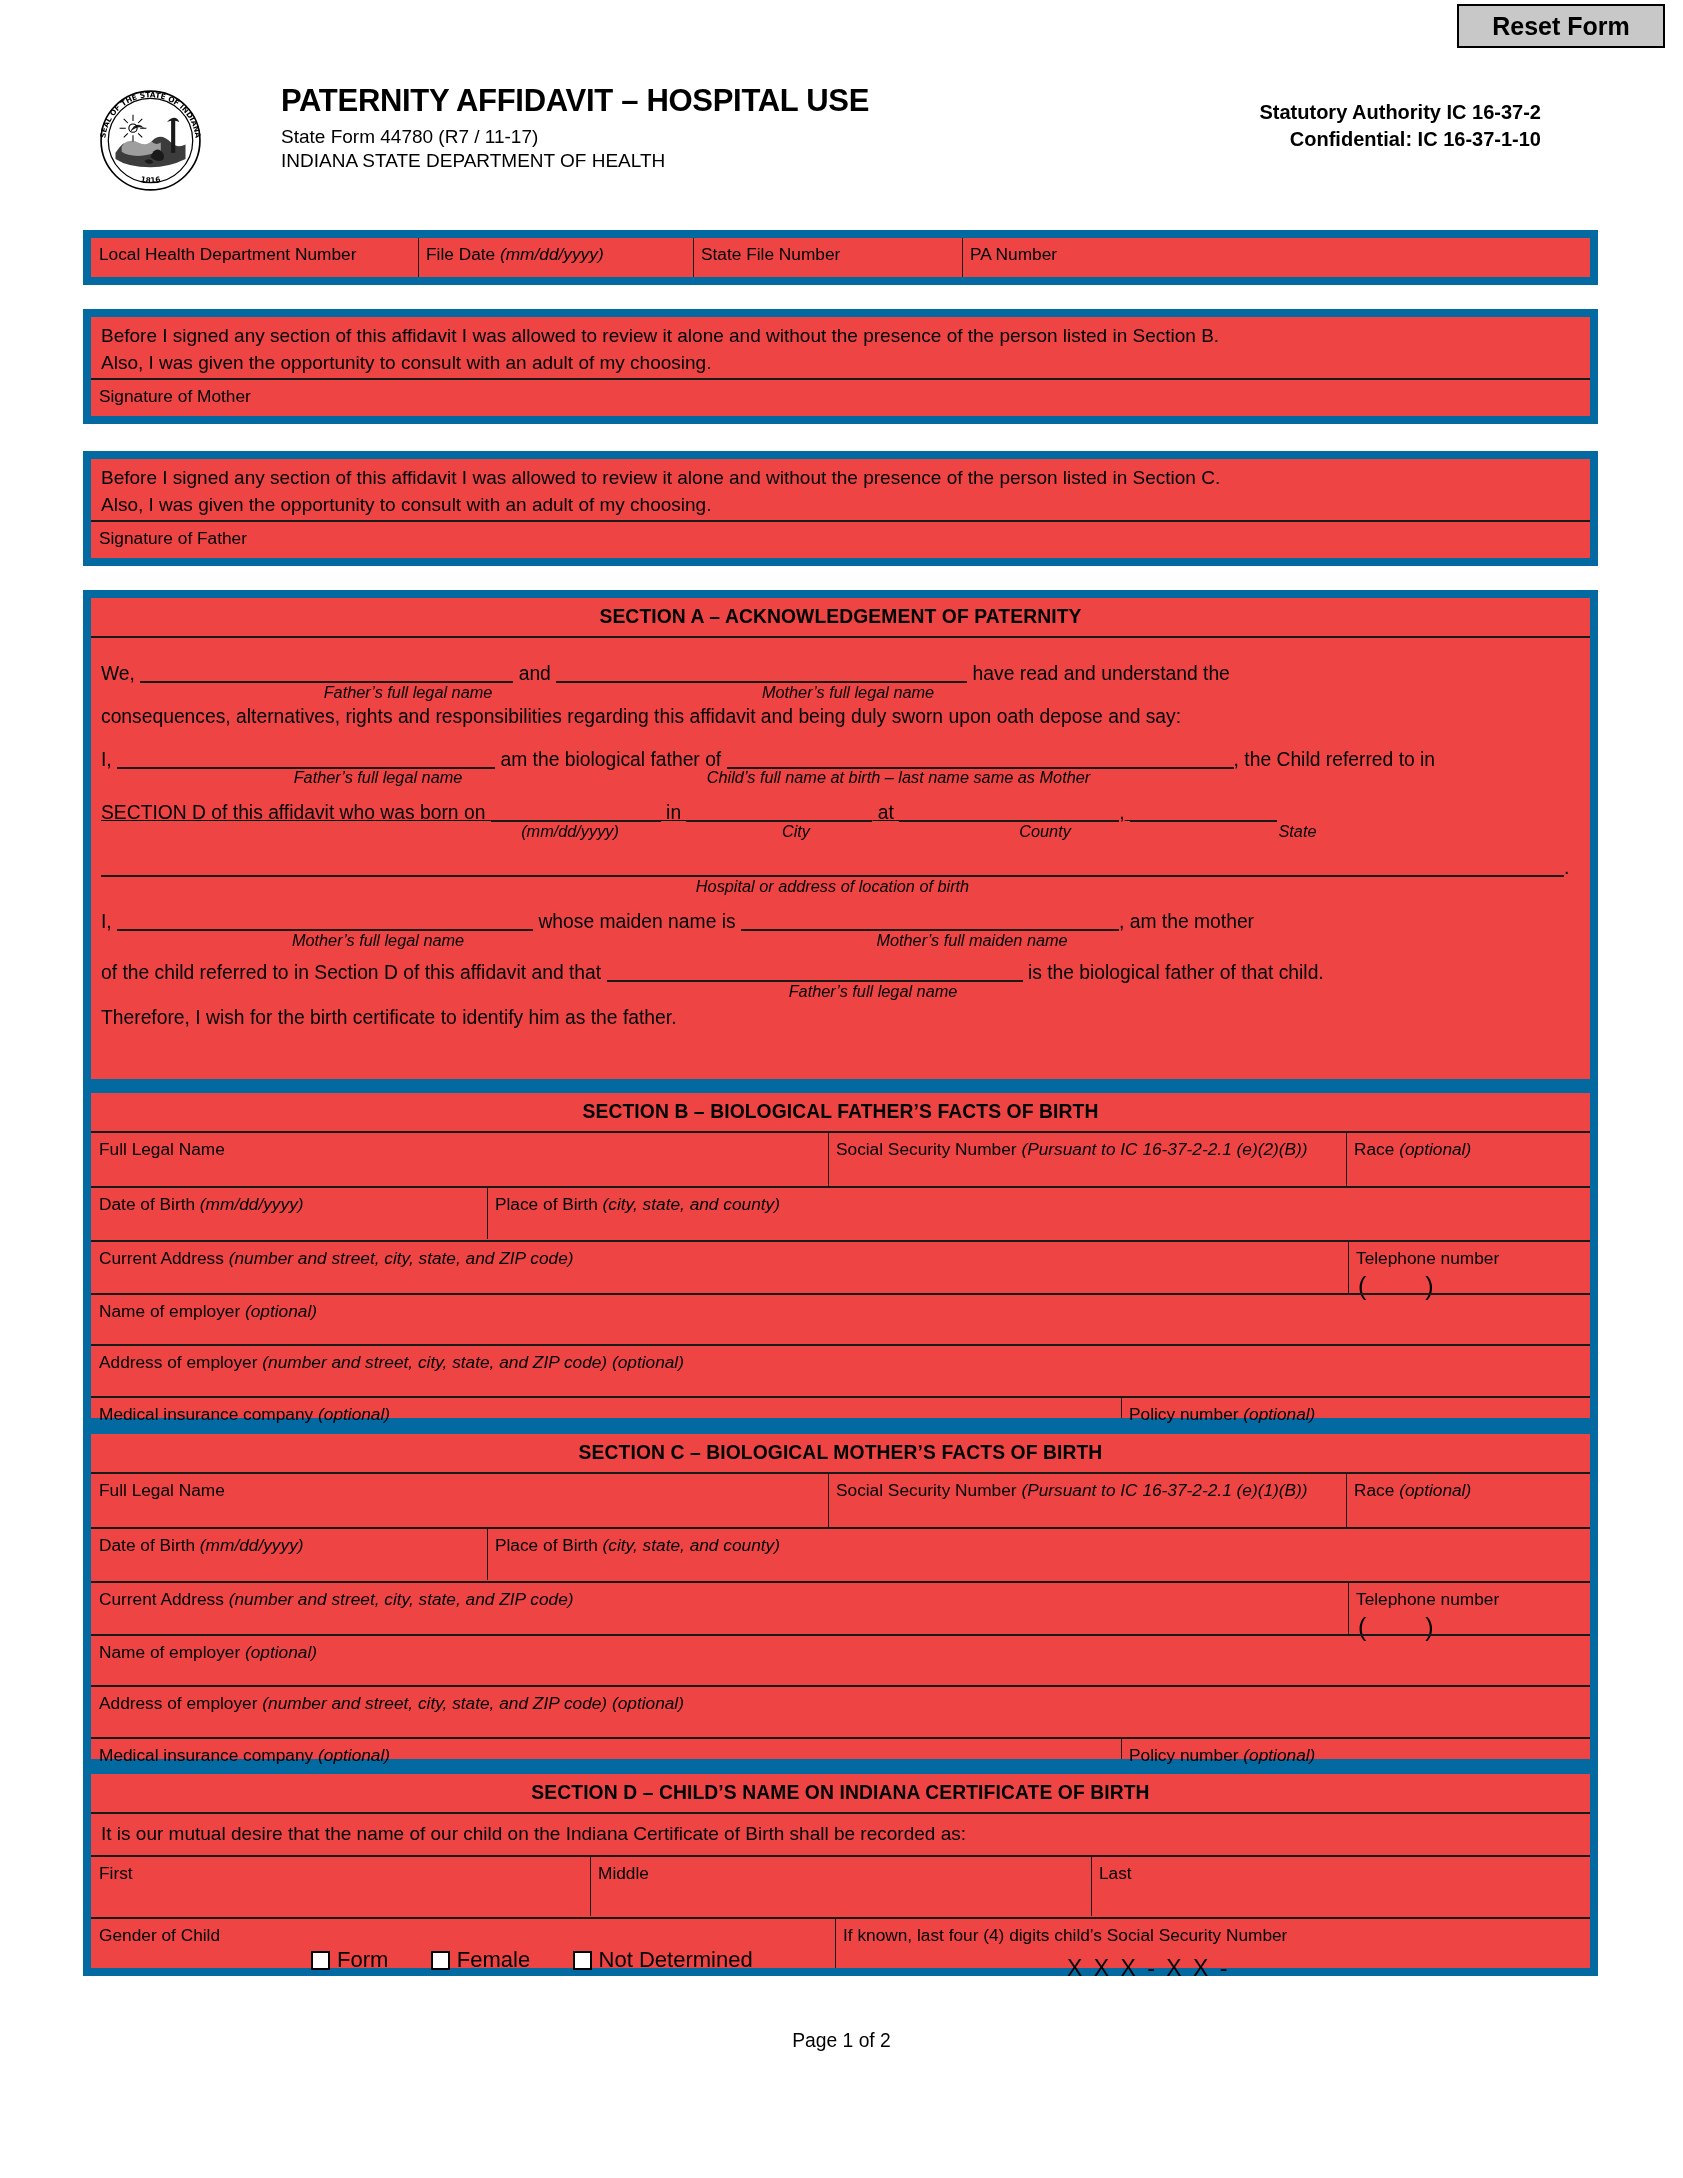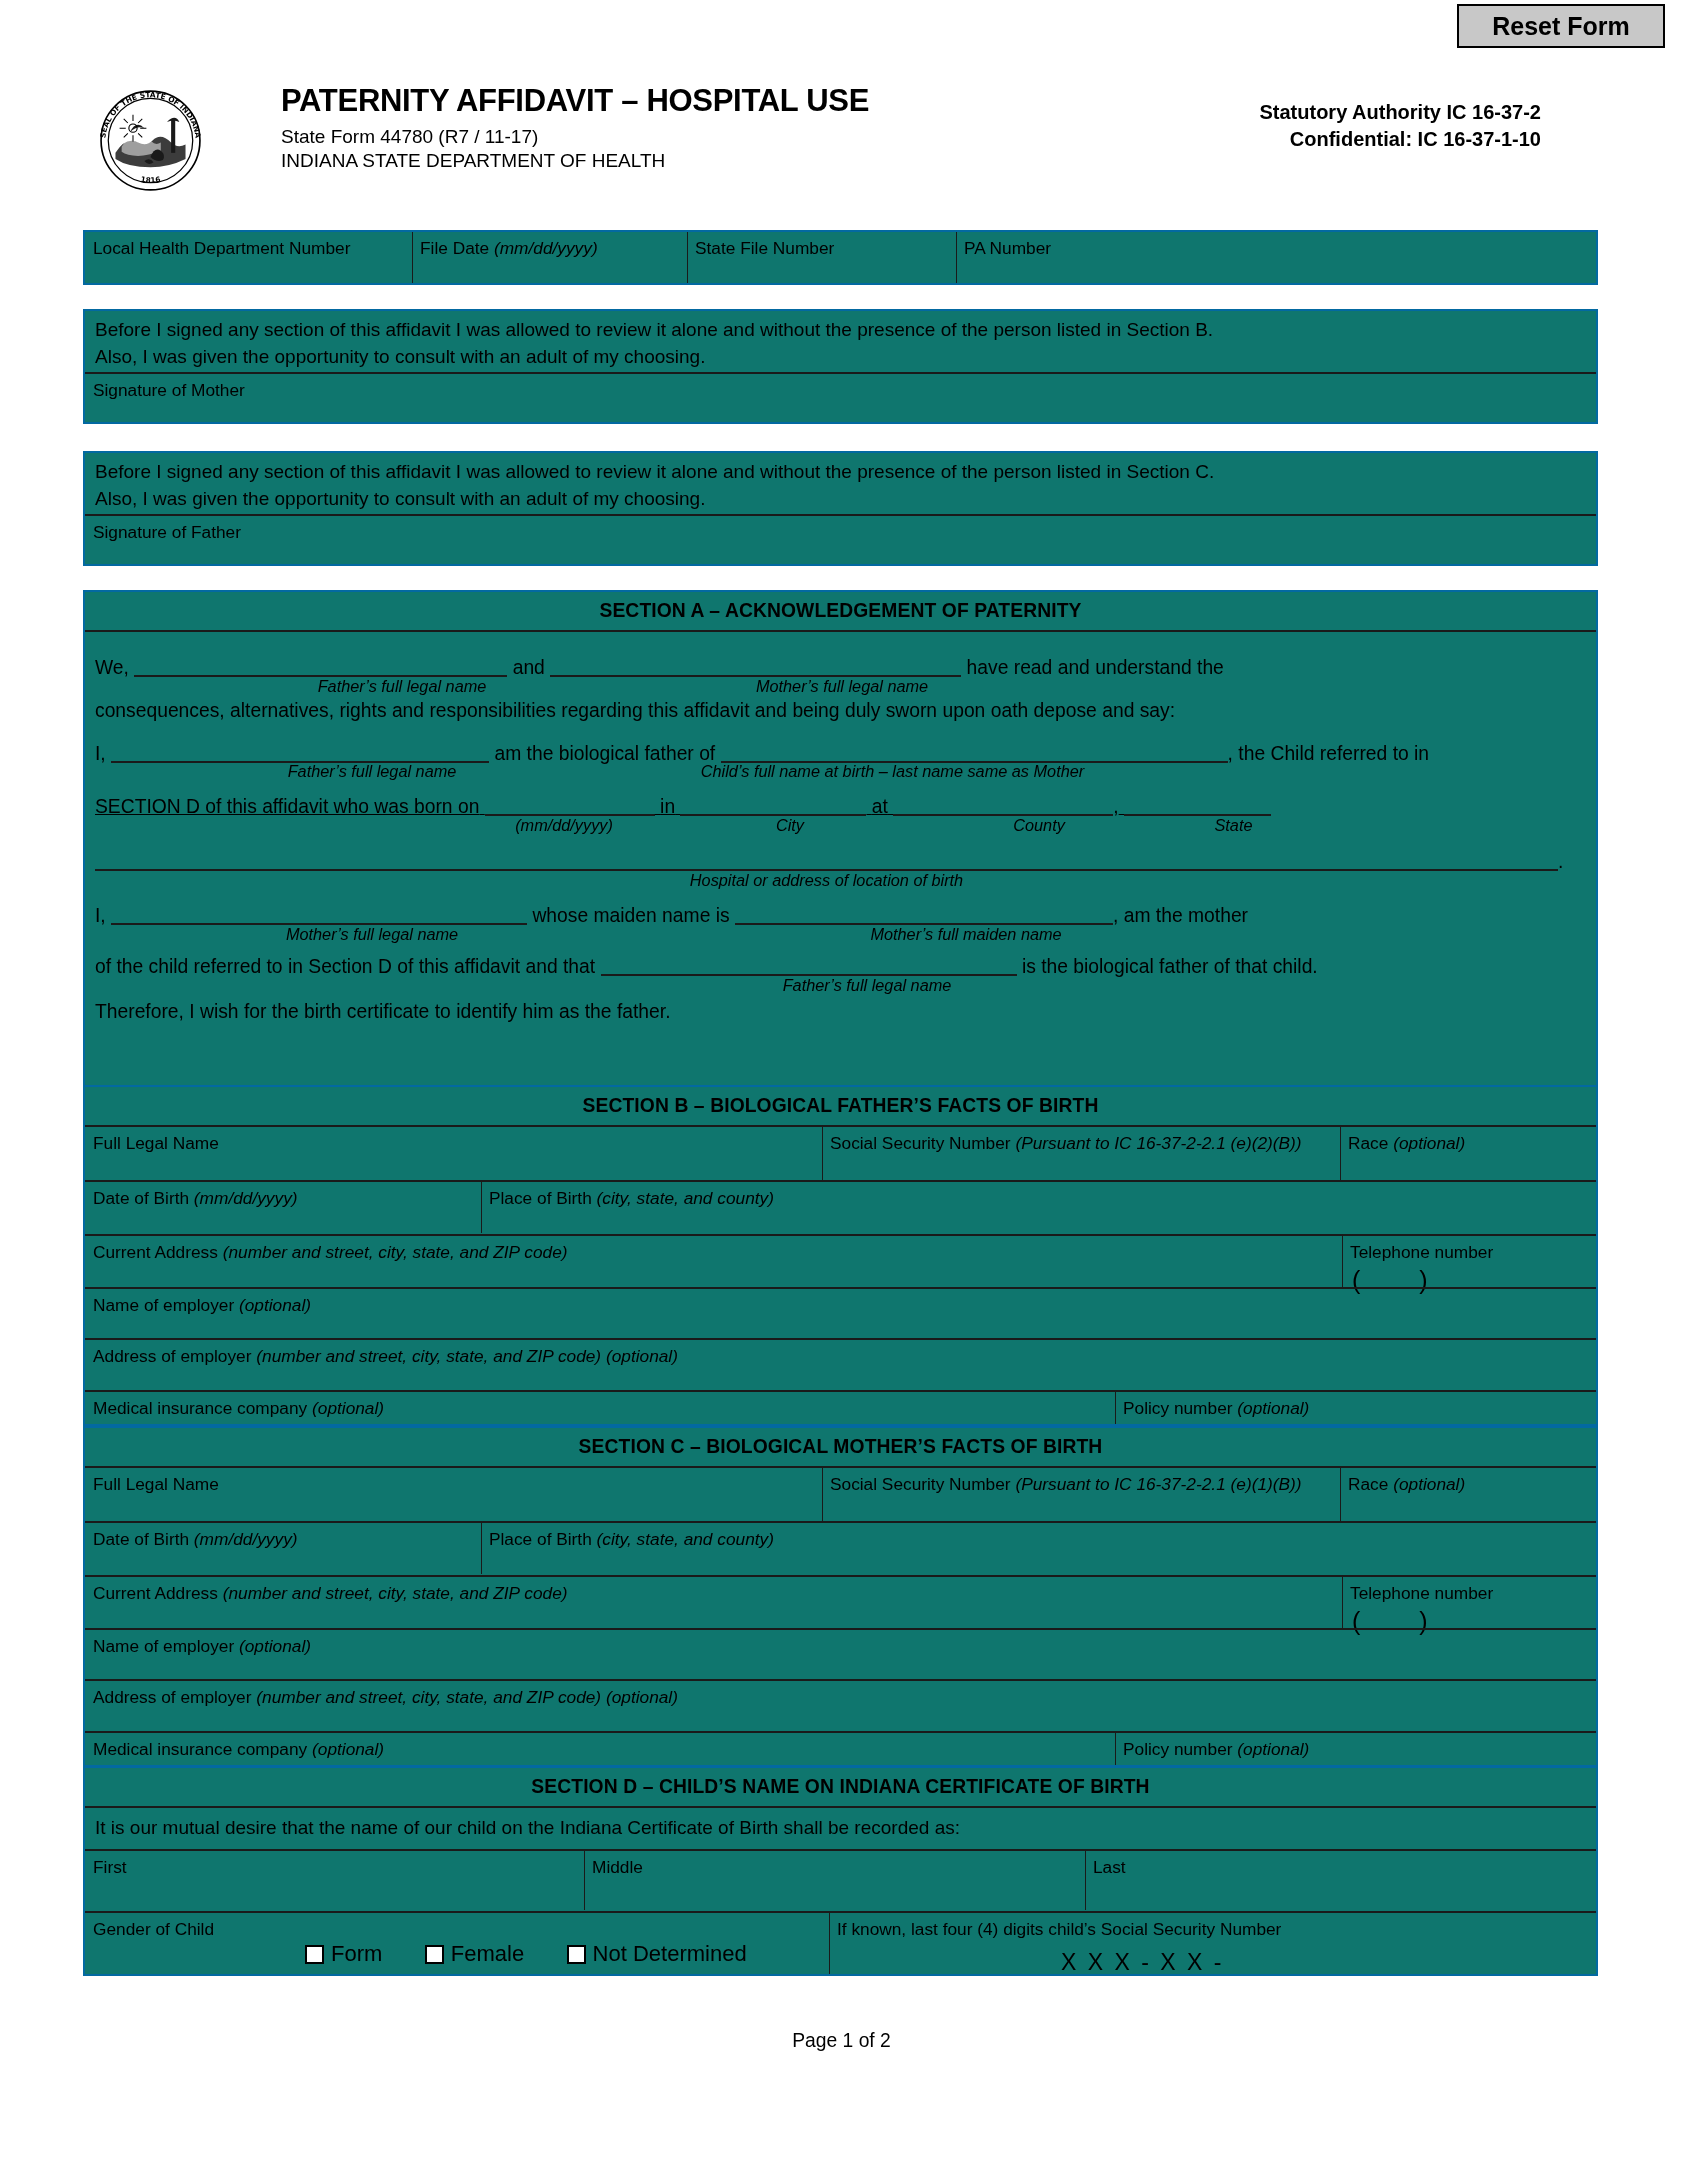--- a/index.html
+++ b/index.html
@@ -84,23 +84,23 @@
     font-size: 20px;
     font-weight: bold;
     line-height: 1.35;
     white-space: nowrap;
     margin-left: 44px;
   }
 
   
   .box {
     position: absolute;
-    border: 2px solid #0369a1;
+    border: 8px solid #0369a1;
     box-sizing: border-box;
-    background: #0f766e;
+    background: #ef4444;
   }
   .cell-label {
     font-size: 17.3px;
     line-height: 1.25;
     padding: 6px 0 0 8px;
     display: block;
   }
   .cell-label i { font-style: italic; }
 
   .vline {
@@ -312,21 +312,21 @@
         <span class="fill" style="width:170px;"></span>
         <span>in</span>
         <span class="fill" style="width:186px;"></span>
         <span>at</span>
         <span class="fill" style="width:220px;"></span><span>,</span>
         <span class="fill" style="width:147px;"></span>
       </div>
       <div class="caption" style="left:394px; top:225px; width:170px;">(mm/dd/yyyy)</div>
       <div class="caption" style="left:612px; top:225px; width:186px;">City</div>
       <div class="caption" style="left:844px; top:225px; width:220px;">County</div>
-      <div class="caption" style="left:1075px; top:225px; width:147px;">State</div>
+      <div class="caption" style="left:1133px; top:225px; width:147px;">State</div>
 
       <div class="aline" style="left:10px; top:255px;">
         <span class="fill" style="width:1463px;"></span><span>.</span>
       </div>
       <div class="caption" style="left:10px; top:280px; width:1463px;">Hospital or address of location of birth</div>
 
       <div class="aline" style="left:10px; top:309px;">
         <span>I,</span>
         <span class="fill" style="width:416px;"></span>
         <span>whose maiden name is</span>

